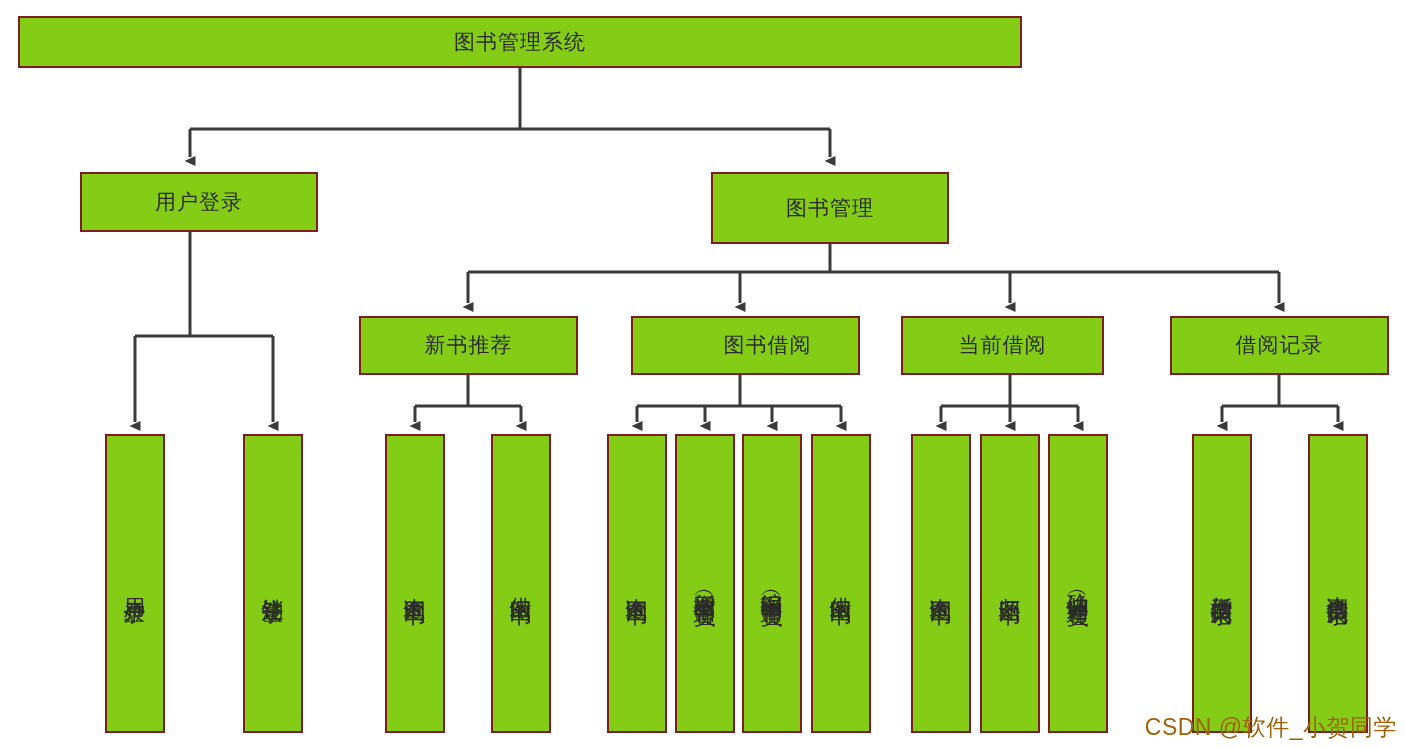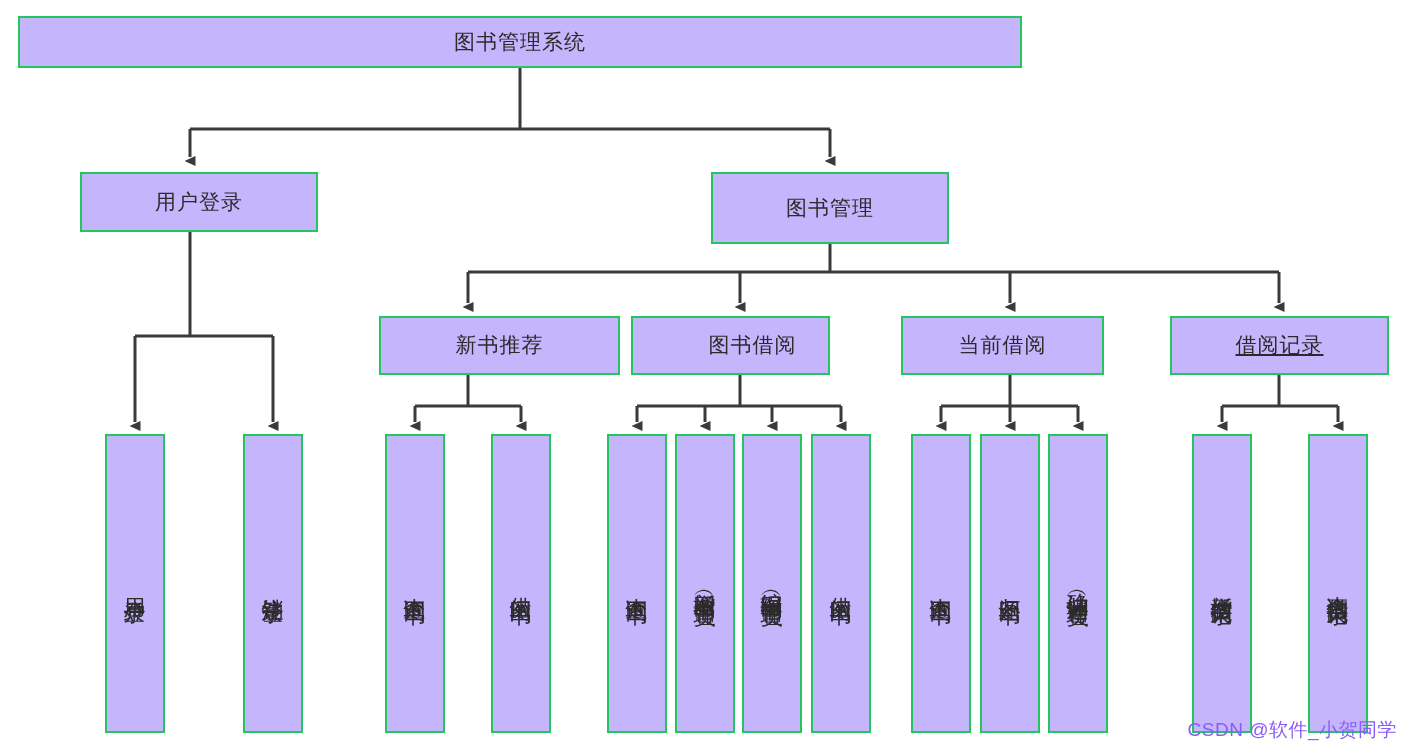--- a/index.html
+++ b/index.html
@@ -15,22 +15,22 @@
     width:1405px;height:747px;
   }
   svg#connectors{
     position:absolute;left:0;top:0;
     width:1405px;height:747px;
     pointer-events:none;
   }
   .node{
     position:absolute;
     box-sizing:border-box;
-    background:#c4b5fd;
-    border:2px solid #22c55e;
+    background:#84cc16;
+    border:2px solid #7f1d1d;
     display:flex;
     align-items:center;
     justify-content:center;
     color:#2b2b2b;
   }
   .node .label{
     font-size:21px;
     line-height:1.15;
     letter-spacing:1px;
     white-space:nowrap;
@@ -47,22 +47,22 @@
     text-orientation:upright;
     white-space:nowrap;
     font-size:22px;
     line-height:1.05;
     letter-spacing:2px;
   }
   .watermark{
     position:absolute;
     right:8px;
     bottom:4px;
-    font-size:19px;
-    color:#8b5cf6;
+    font-size:23px;
+    color:#a16207;
     letter-spacing:0.5px;
     white-space:nowrap;
     user-select:none;
   }
 </style>
 </head>
 <body>
 
 <div id="diagram">
 
@@ -120,30 +120,30 @@
     <span class="label">图书管理系统</span>
   </div>
 
   <div class="node" style="left:80px;top:172px;width:238px;height:60px;">
     <span class="label">用户登录</span>
   </div>
   <div class="node" style="left:711px;top:172px;width:238px;height:72px;">
     <span class="label">图书管理</span>
   </div>
 
-  <div class="node" style="left:359px;top:316px;width:241px;height:59px;margin-left:20px;">
+  <div class="node" style="left:359px;top:316px;width:219px;height:59px;">
     <span class="label">新书推荐</span>
   </div>
-  <div class="node" style="left:631px;top:316px;width:199px;height:59px;padding-left:44px;">
+  <div class="node" style="left:631px;top:316px;width:229px;height:59px;padding-left:44px;">
     <span class="label">图书借阅</span>
   </div>
   <div class="node" style="left:901px;top:316px;width:203px;height:59px;">
     <span class="label">当前借阅</span>
   </div>
-  <div class="node" style="left:1170px;top:316px;width:219px;height:59px;text-decoration:underline;">
+  <div class="node" style="left:1170px;top:316px;width:219px;height:59px;">
     <span class="label">借阅记录</span>
   </div>
 
   <div class="node leaf" style="left:105px;top:434px;width:60px;height:299px;">
     <span class="label">用户登录</span>
   </div>
   <div class="node leaf" style="left:243px;top:434px;width:60px;height:299px;">
     <span class="label">注销登录</span>
   </div>
 

